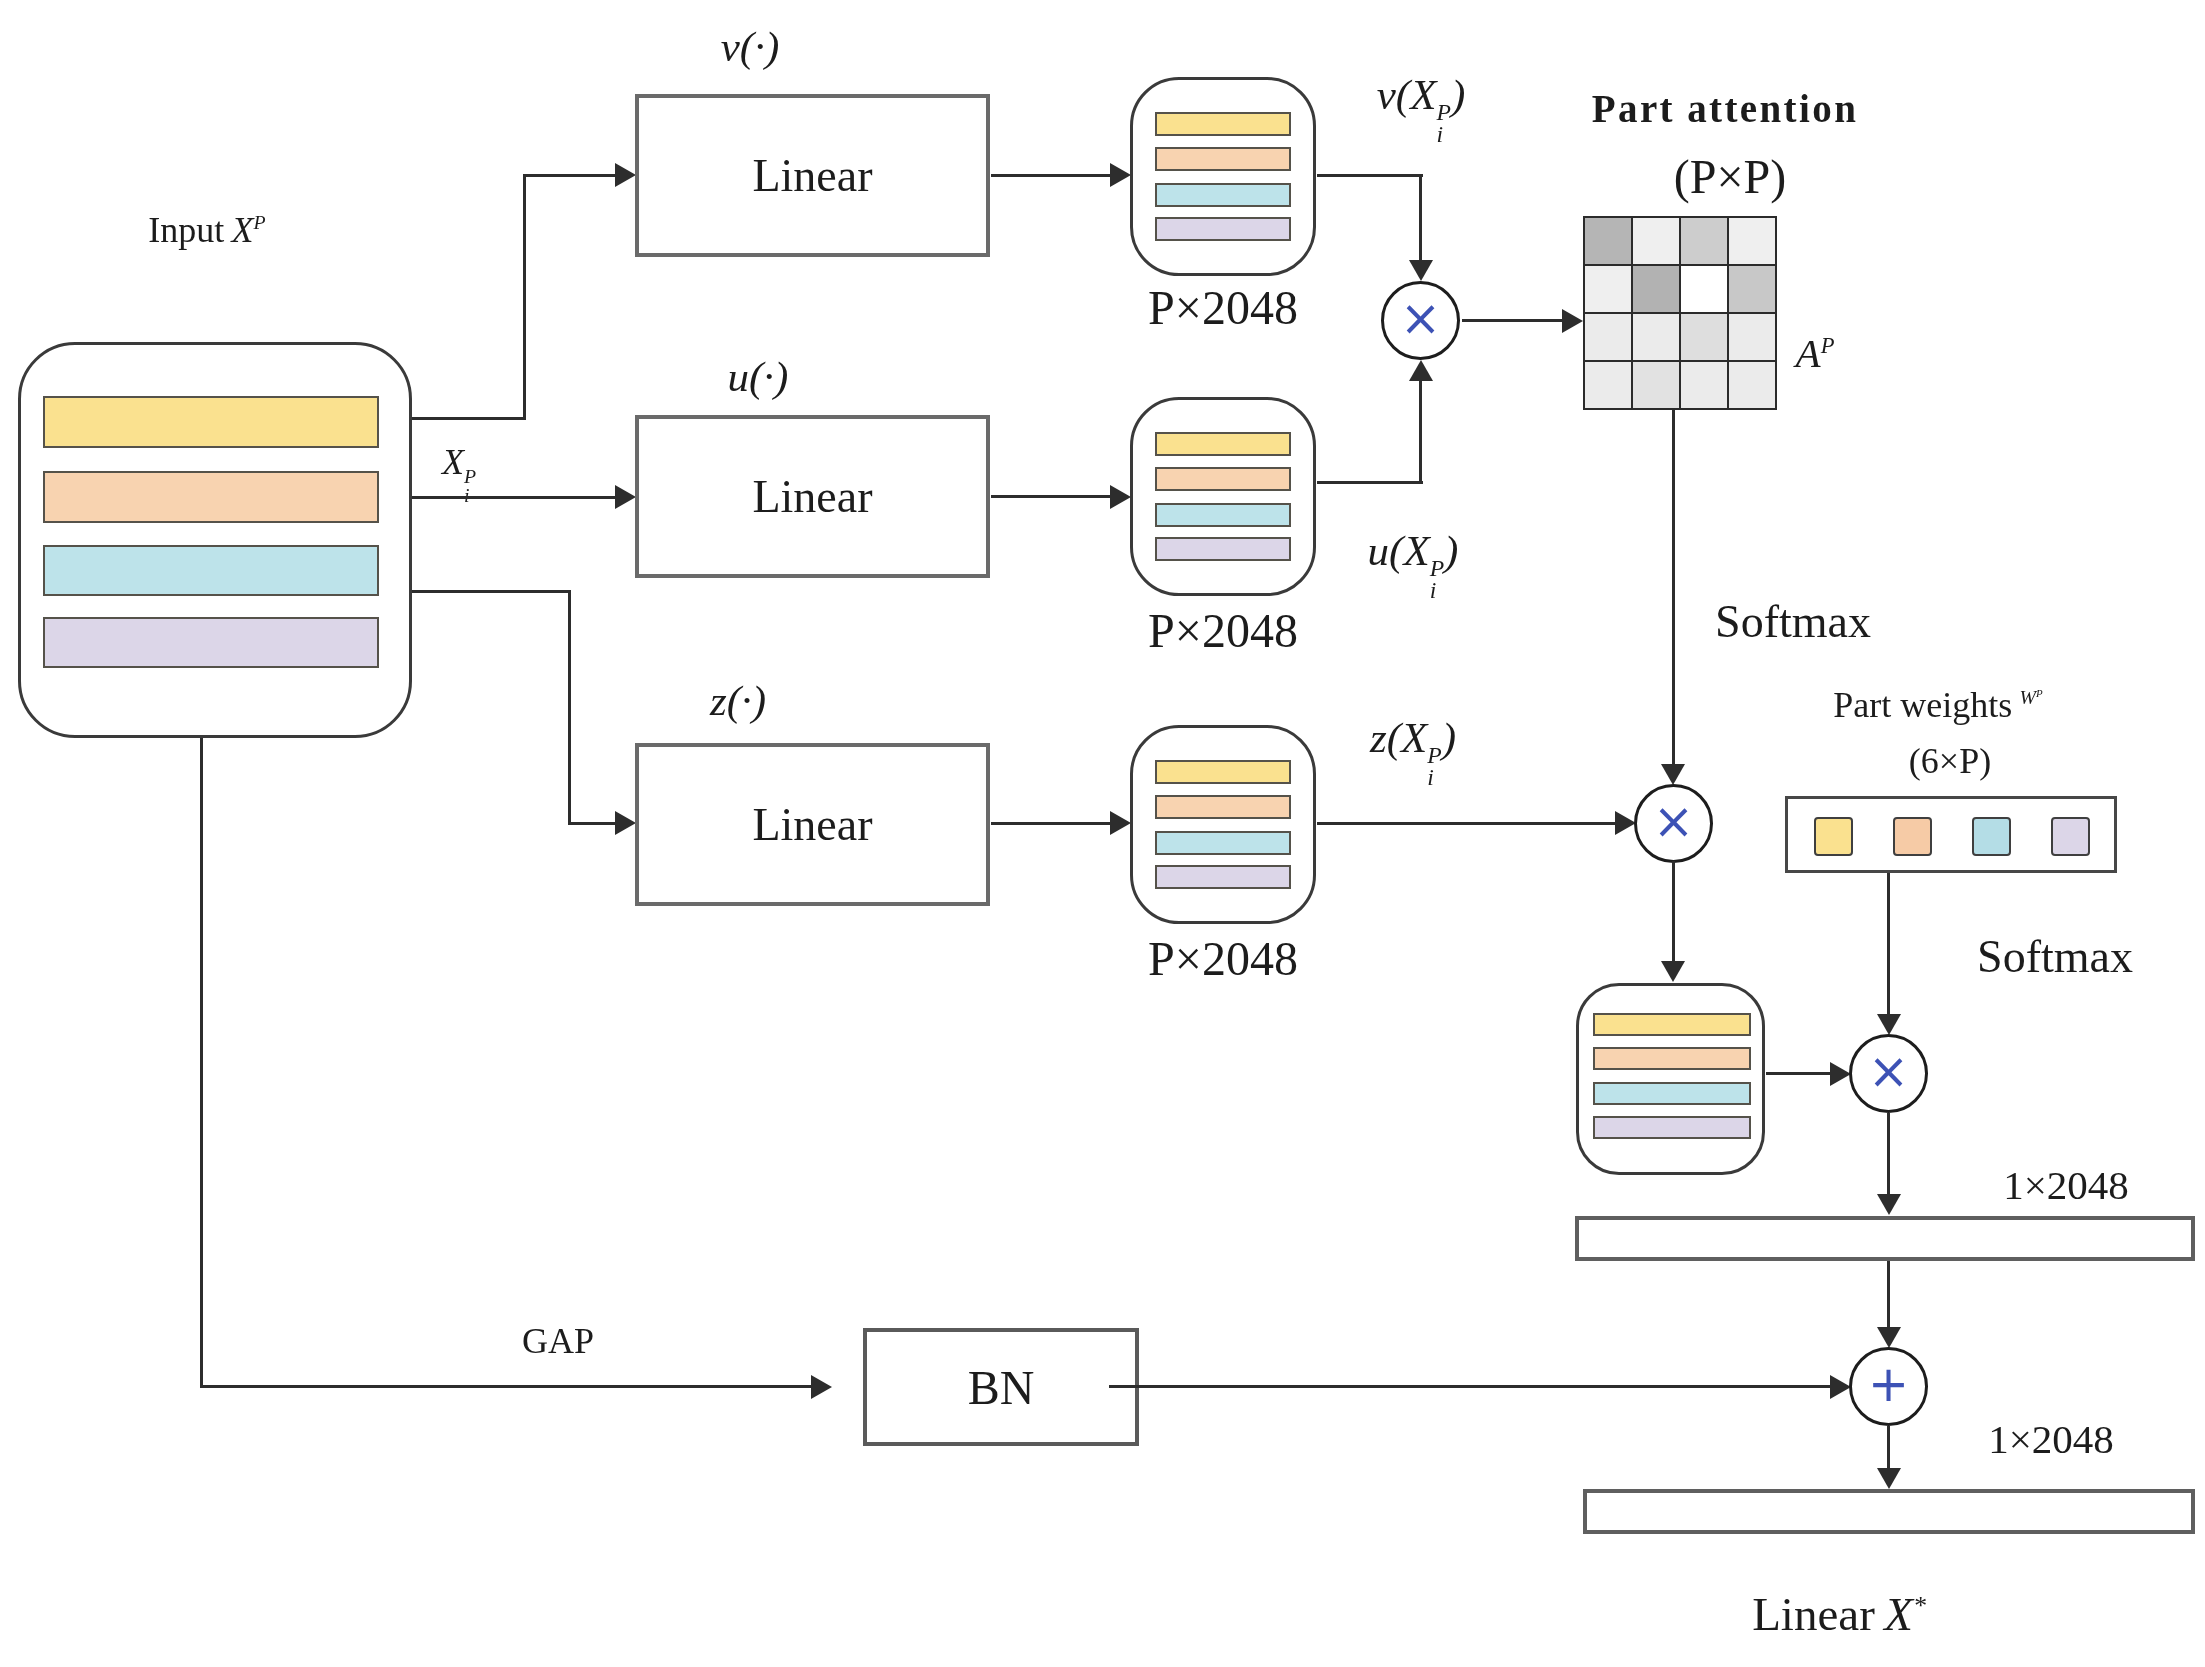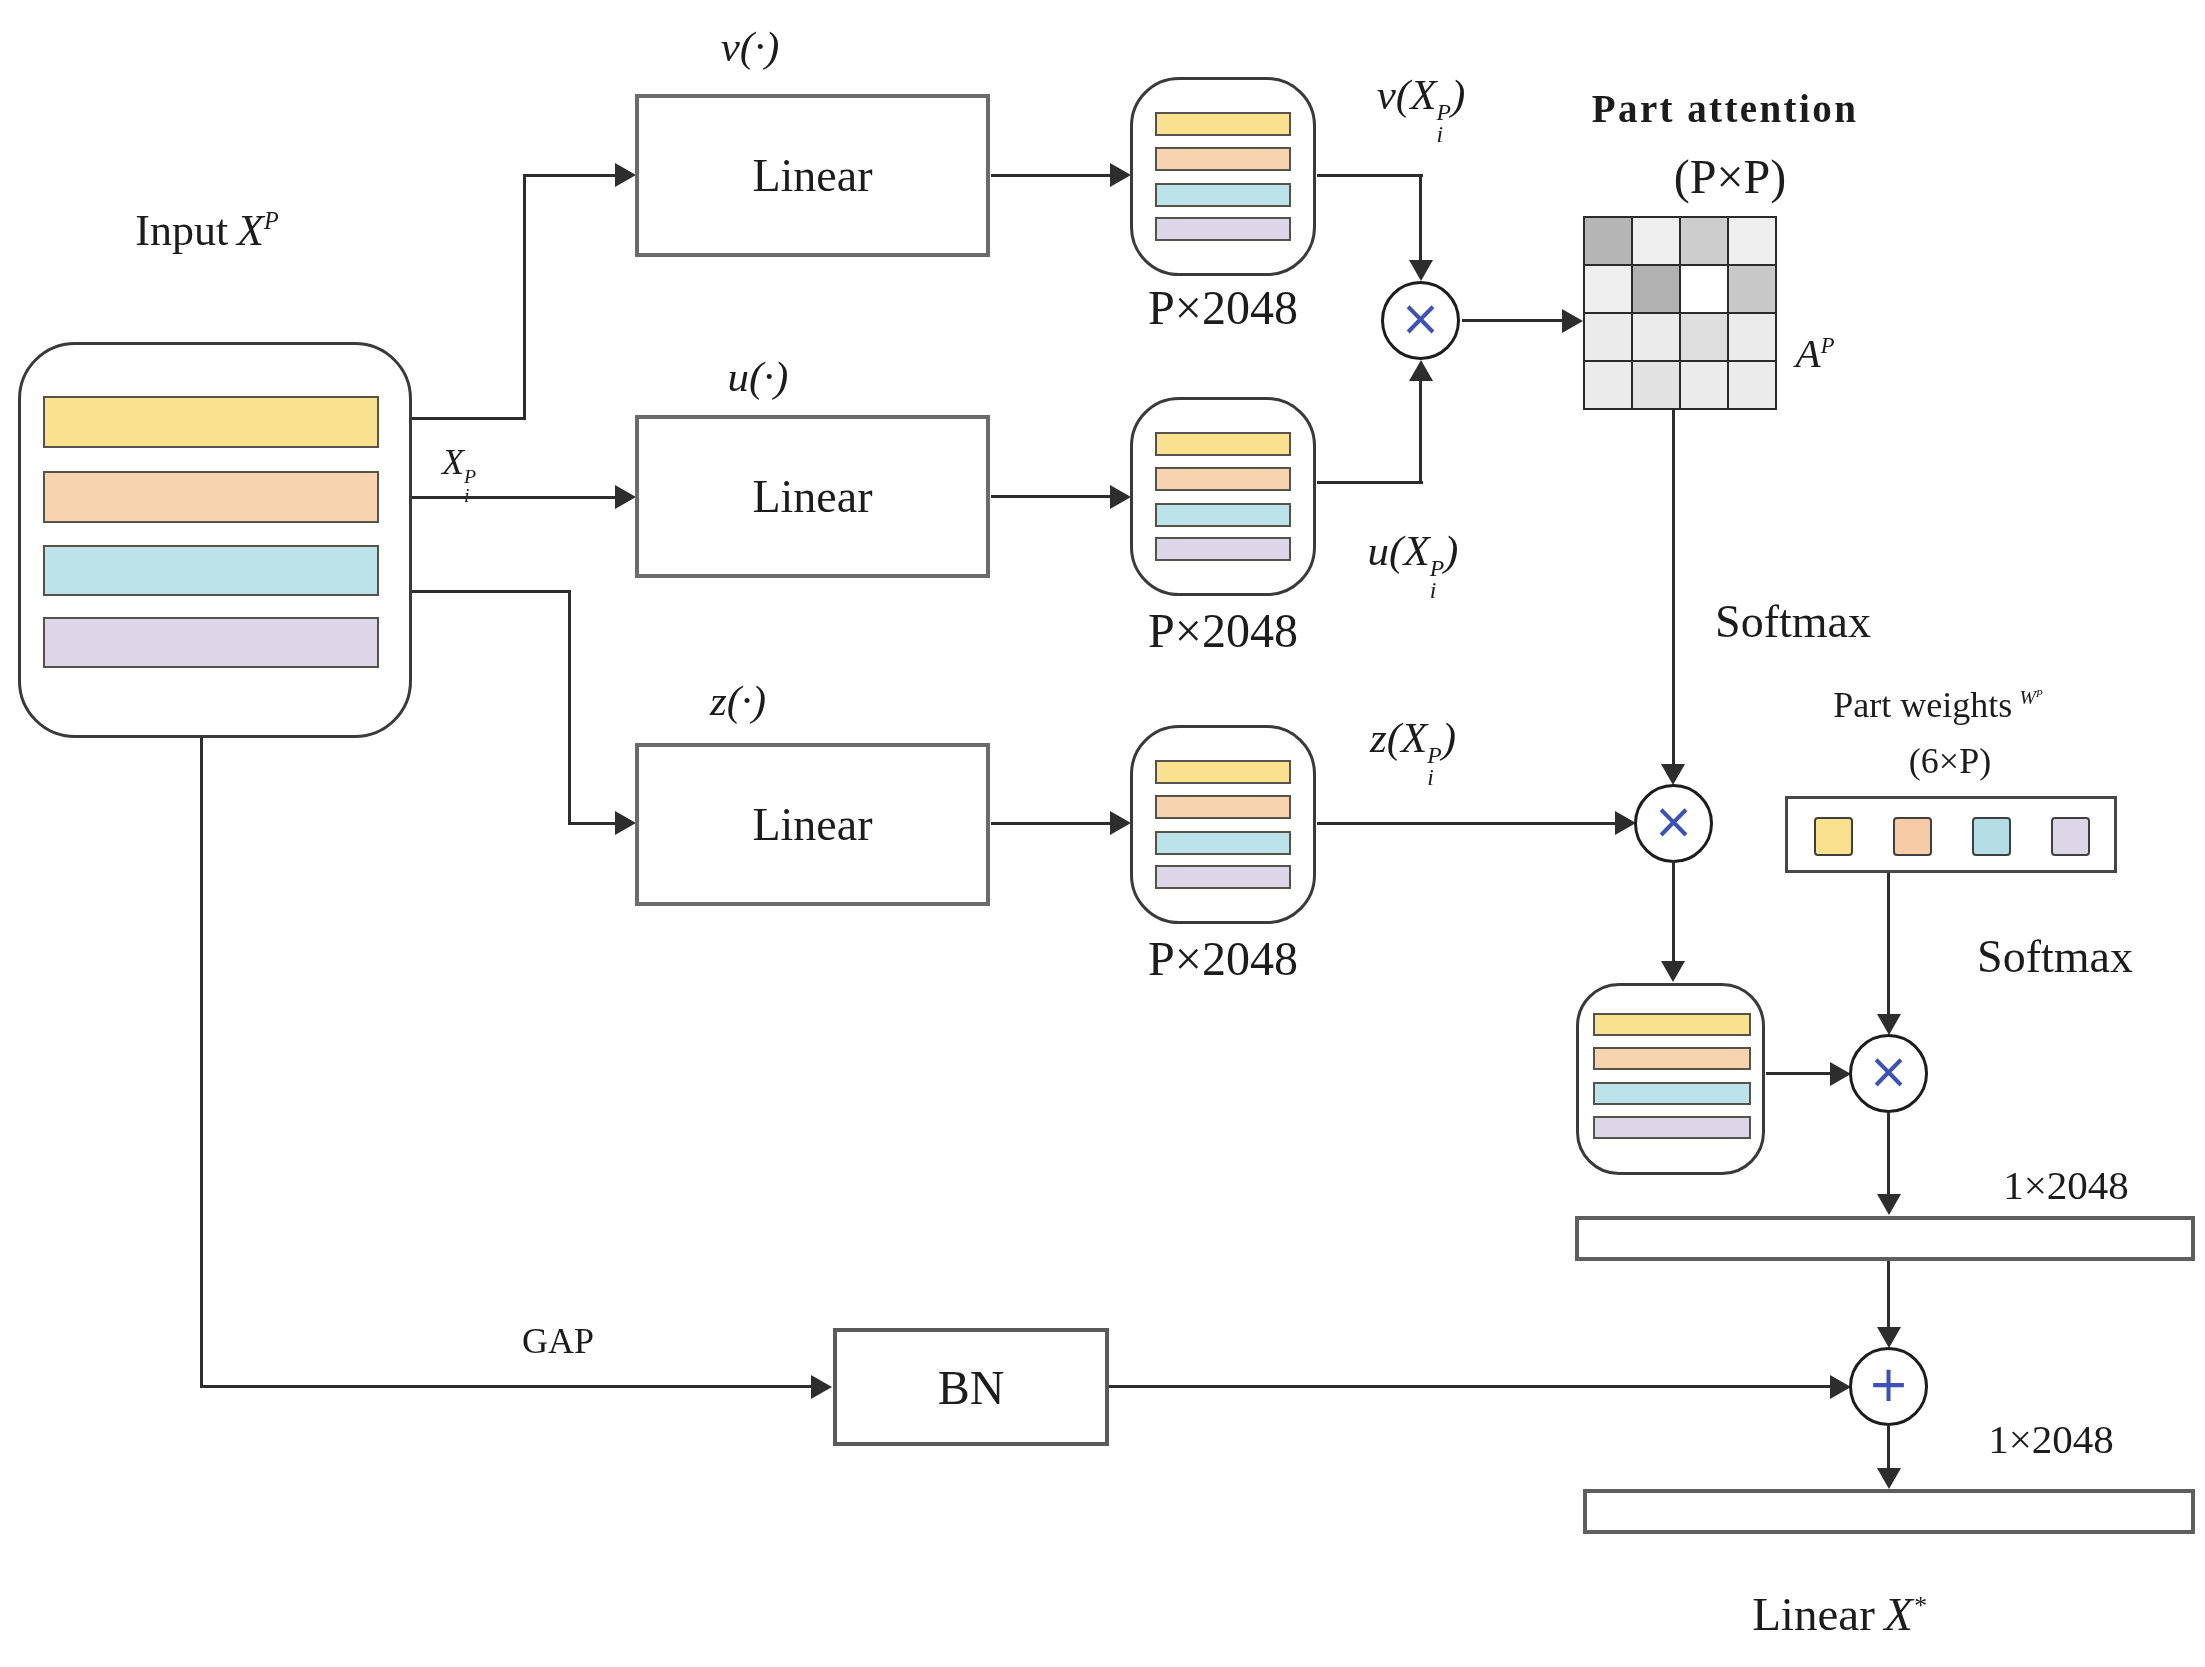--- a/index.html
+++ b/index.html
@@ -11,37 +11,37 @@
   
   .hline,.vline { position:absolute; background:#2d2d2d; }
   .hline { height:3.2px; } .vline { width:3.2px; }
   .arr { position:absolute; width:0; height:0; }
   .arr-r { border-top:12px solid transparent; border-bottom:12px solid transparent; border-left:21px solid #2d2d2d; }
   .arr-d { border-left:12px solid transparent; border-right:12px solid transparent; border-top:21px solid #2d2d2d; }
   .arr-u { border-left:12px solid transparent; border-right:12px solid transparent; border-bottom:21px solid #2d2d2d; }
   
   .rbox { position:absolute; background:#fff; border:3.2px solid #3a3a3a; border-radius:49px; }
   .linear { position:absolute; background:#fff; border:4px solid #6a6a6a; display:flex; align-items:center; justify-content:center; font-size:46px; }
-  .plain { position:absolute; background:#fff; border:4px solid #5a5a5a; display:flex; align-items:center; justify-content:center; }
+  .plain { position:absolute; background:#fff; border:4px solid #5a5a5a; display:flex; align-items:center; justify-content:center;margin-left:30px; }
   .circle { position:absolute; width:79px; height:79px; background:#fff; border:3.2px solid #1d1d1d; border-radius:50%; display:flex; align-items:center; justify-content:center; }
   .op { font-family:"DejaVu Sans","Liberation Sans",sans-serif; font-size:49px; color:#3D52B5; line-height:1; transform:translateY(-1.6px); }
   .bar { position:absolute; border:2.4px solid #55524a; }
   .grid { position:absolute; left:1583px; top:216px; width:194px; height:194px; border:1.6px solid #2b2b2b; display:grid; grid-template-columns:repeat(4,1fr); grid-template-rows:repeat(4,1fr); background:#2b2b2b; }
   .cell { border:1.6px solid #2b2b2b; }
   .wbox { position:absolute; left:1785px; top:796px; width:332px; height:77px; background:#fff; border:3.2px solid #474747; }
   .wsq { position:absolute; top:18px; width:39px; height:39px; border:2.4px solid #3f3f3f; border-radius:4px; }
   .longbar { position:absolute; height:45px; background:#fff; border:4px solid #5f5f5f; }
   
   .lbl { position:absolute; transform:translate(-50%,-50%); white-space:nowrap; line-height:1.05; }
   .it { font-style:italic; }
   .supsub { display:inline-flex; flex-direction:column; vertical-align:-0.45em; font-size:55%; line-height:0.95; font-style:italic; }
   .supsub .s-top { display:block; }
   .supsub .s-bot { display:block; }
   sup.sp { font-size:55%; vertical-align:super; font-style:italic; }.fs46{font-size:36px}.fs48{font-size:48px}
-  .fs50{font-size:39px}.fs52{font-size:41px}.fs54{font-size:43px}.fs56{font-size:44px}
+  .fs50{font-size:39px}.fs52{font-size:41px}.fs54{font-size:43px}.fs56{font-size:36px}
   .fs58{font-size:46px}.fs60{font-size:47px}
   .track { letter-spacing:2.4px;font-weight:bold; }
 </style>
 </head>
 <body>
 
 <div class="canvas">
 
   <div class="lbl fs56" style="left:207px; top:231px;">
     <span>Input</span> <span class="it">X</span><sup class="sp">P</sup>

